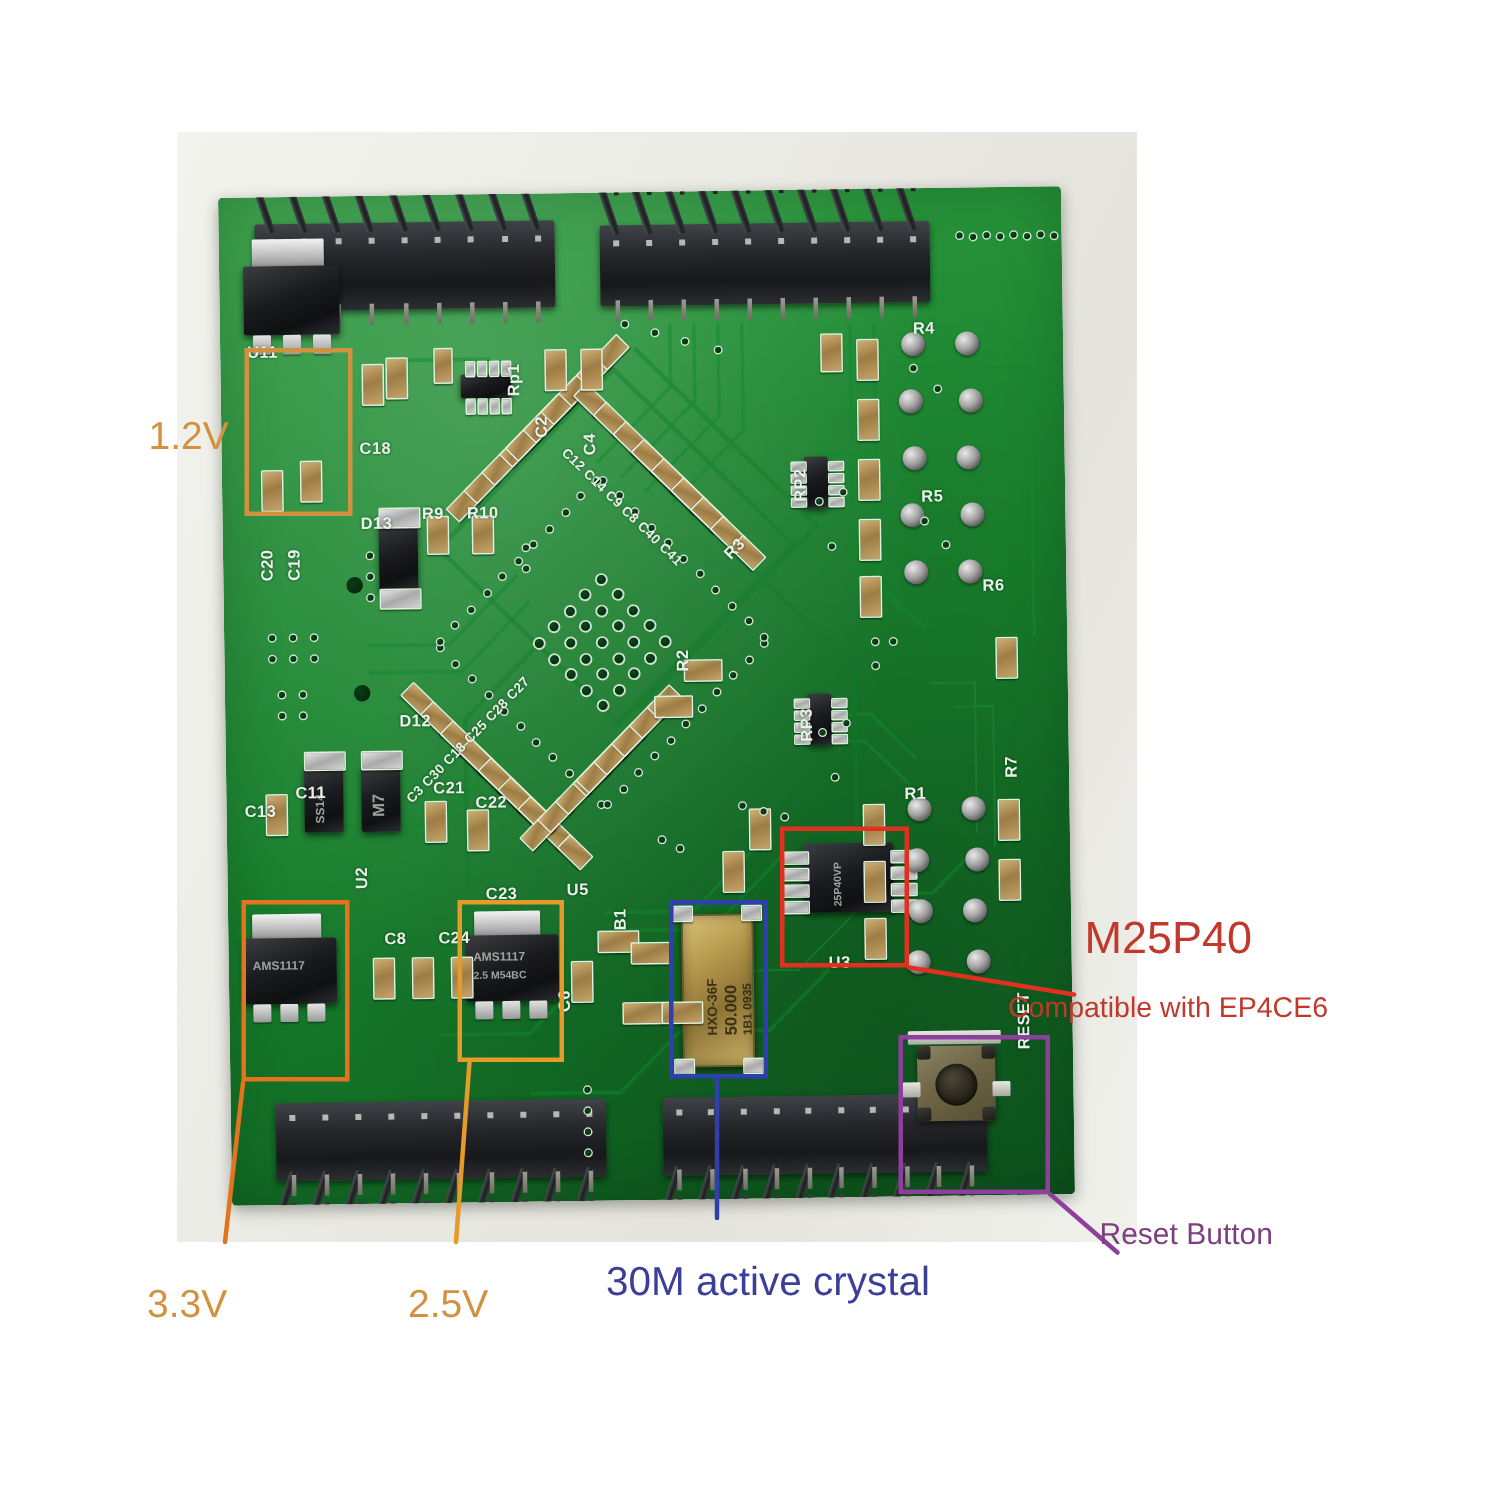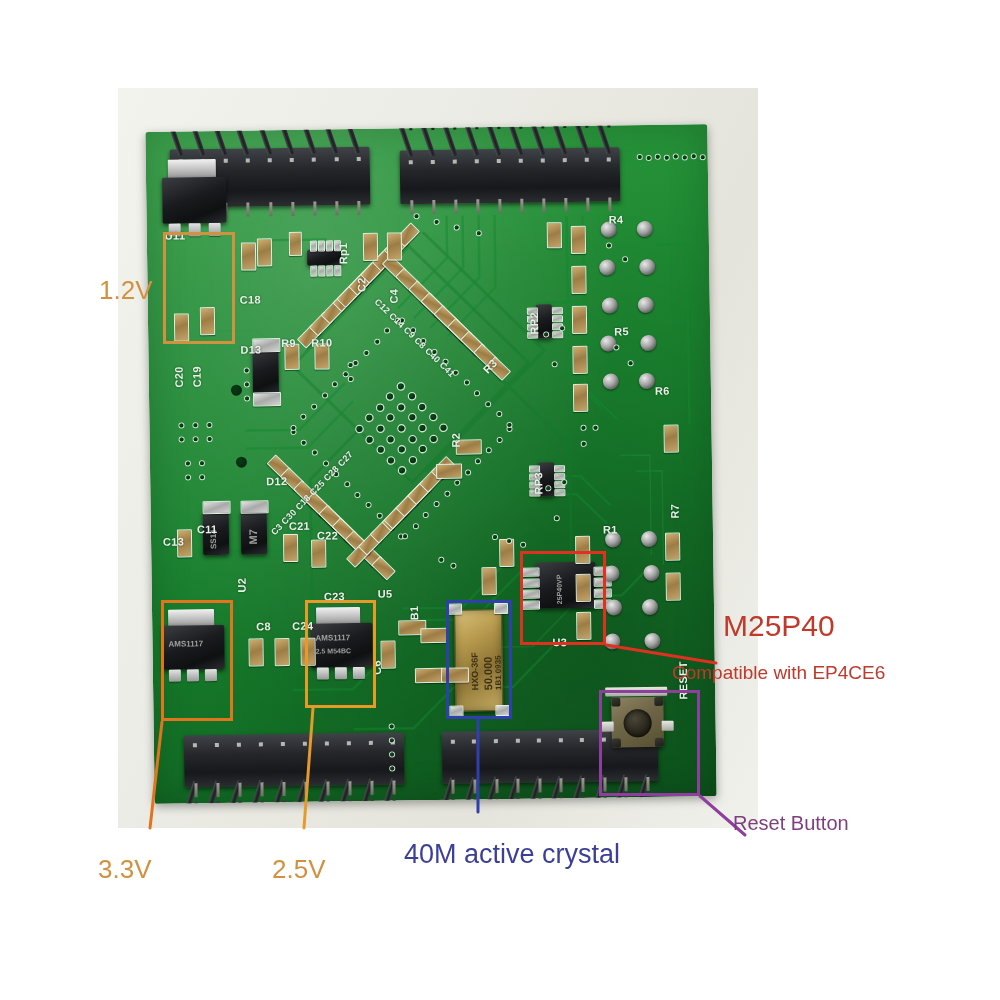--- a/index.html
+++ b/index.html
@@ -719,18 +719,18 @@
       <div class="ann-box" style="left:163px;top:232px;width:72px;height:112px;border:3px solid #d2913f;"></div>
       <div class="ann-label" style="left:99px;top:277px;color:#d2913f;font-size:26px;font-weight:400;">1.2V</div>
       <div class="ann-box" style="left:161px;top:600px;width:72px;height:121px;border:3px solid #e2741d;"></div>
       <div class="ann-label" style="left:98px;top:856px;color:#d2913f;font-size:26px;font-weight:400;">3.3V</div>
       <div class="ann-box" style="left:305px;top:600px;width:71px;height:108px;border:3px solid #e59a2a;"></div>
       <div class="ann-label" style="left:272px;top:856px;color:#d2913f;font-size:26px;font-weight:400;">2.5V</div>
       <div class="ann-box" style="left:520px;top:551px;width:86px;height:94px;border:3px solid #e03020;"></div>
       <div class="ann-label" style="left:723px;top:611px;color:#c0392b;font-size:30px;font-weight:400;">M25P40</div>
       <div class="ann-label" style="left:672px;top:663px;color:#c0392b;font-size:19px;font-weight:400;">Compatible with EP4CE6</div>
       <div class="ann-box" style="left:446px;top:600px;width:66px;height:119px;border:3px solid #2f3fae;"></div>
-      <div class="ann-label" style="left:404px;top:841px;color:#3b3f98;font-size:27px;font-weight:400;">40M active crystal</div>
+      <div class="ann-label" style="left:404px;top:841px;color:#3b3f98;font-size:27px;font-weight:400;">30M active crystal</div>
       <div class="ann-box" style="left:599px;top:690px;width:101px;height:106px;border:3px solid #8e3f9e;"></div>
       <div class="ann-label" style="left:733px;top:813px;color:#7d3f7d;font-size:20px;font-weight:400;">Reset Button</div>
     </div>
 
 </div>
 
 </body></html>

